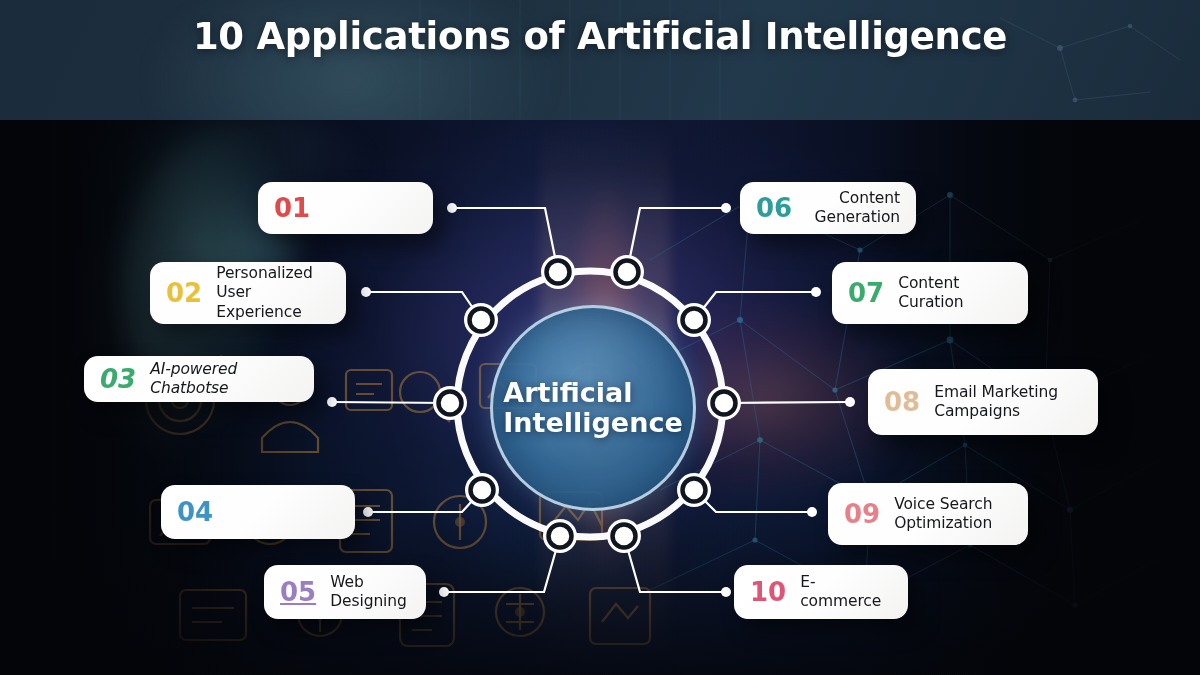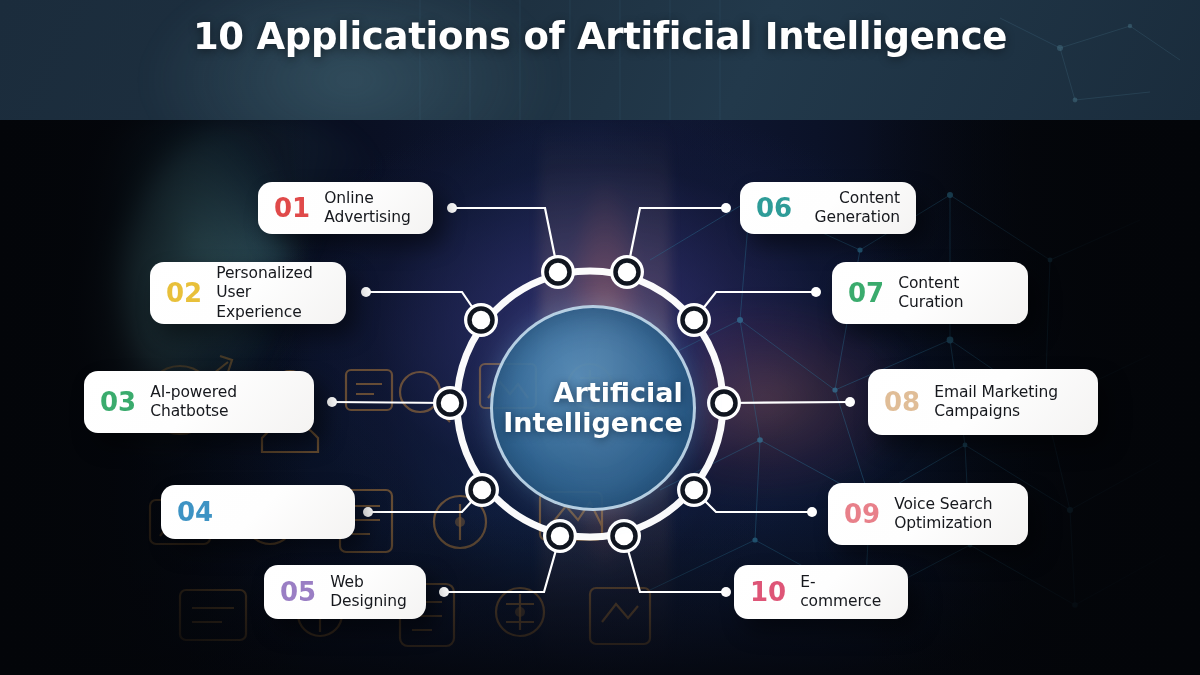--- a/index.html
+++ b/index.html
@@ -91,21 +91,21 @@
   
   .hub{position:absolute;left:440px;top:255px;width:300px;height:300px;}
   .hub-core{
     position:absolute;left:50px;top:50px;width:200px;height:200px;border-radius:50%;
     background:radial-gradient(circle at 42% 34%, rgba(86,143,186,.92) 0%, rgba(52,107,152,.92) 55%, rgba(40,92,136,.94) 100%);
     border:3px solid rgba(205,225,240,.85);
     box-shadow:0 0 26px rgba(120,180,225,.30), inset 0 0 34px rgba(10,40,70,.45);
     display:flex;align-items:center;justify-content:center;
   }
   .hub-label{
-    color:#fff;font-weight:700;font-size:27px;line-height:1.12;text-align:right;
+    color:#fff;font-weight:700;font-size:27px;line-height:1.12;text-align:left;
     text-shadow:0 2px 8px rgba(0,20,40,.55);
     font-family:"DejaVu Sans", sans-serif;
   }
   .hub-label span{display:block;}
 
   
   .card{
     position:absolute;
     background:linear-gradient(135deg,#ffffff 0%,#fefefe 50%,#f4f3f2 100%);
     border-radius:14px;
@@ -353,39 +353,38 @@
     <div class="hub-core">
       <div class="hub-label">
         <span>Artificial</span>
         <span>Intelligence</span>
       </div>
     </div>
   </div>
 
   <div class="card" style="left:258px;top:182px;width:175px;height:52px;">
     <span class="num" style="color: rgb(224, 74, 74);">01</span>
-    <span class="lbl">Online Advertising</span>
   </div>
 
   <div class="card" style="left:150px;top:262px;width:196px;height:62px;">
     <span class="num" style="color: rgb(232, 192, 58);">02</span>
     <span class="lbl">Personalized User<br>Experience</span>
   </div>
 
-  <div class="card" style="left:84px;top:371px;width:230px;height:62px;">
+  <div class="card" style="left:84px;top:356px;width:230px;height:46px;font-style:italic;">
     <span class="num" style="color: rgb(58, 171, 109);">03</span>
     <span class="lbl">AI-powered Chatbotse</span>
   </div>
 
   <div class="card" style="left:161px;top:485px;width:194px;height:54px;">
     <span class="num" style="color: rgb(61, 147, 196);">04</span>
   </div>
 
   <div class="card" style="left:264px;top:565px;width:162px;height:54px;">
-    <span class="num" style="color: rgb(154, 126, 196);">05</span>
+    <span class="num" style="color: rgb(154, 126, 196); text-decoration: underline;">05</span>
     <span class="lbl">Web Designing</span>
   </div>
 
   <div class="card right" style="left:740px;top:182px;width:176px;height:52px;text-align:right;">
     <span class="num" style="color: rgb(46, 156, 152);">06</span>
     <span class="lbl">Content Generation</span>
   </div>
 
   <div class="card right" style="left:832px;top:262px;width:196px;height:62px;">
     <span class="num" style="color: rgb(58, 171, 109);">07</span>

